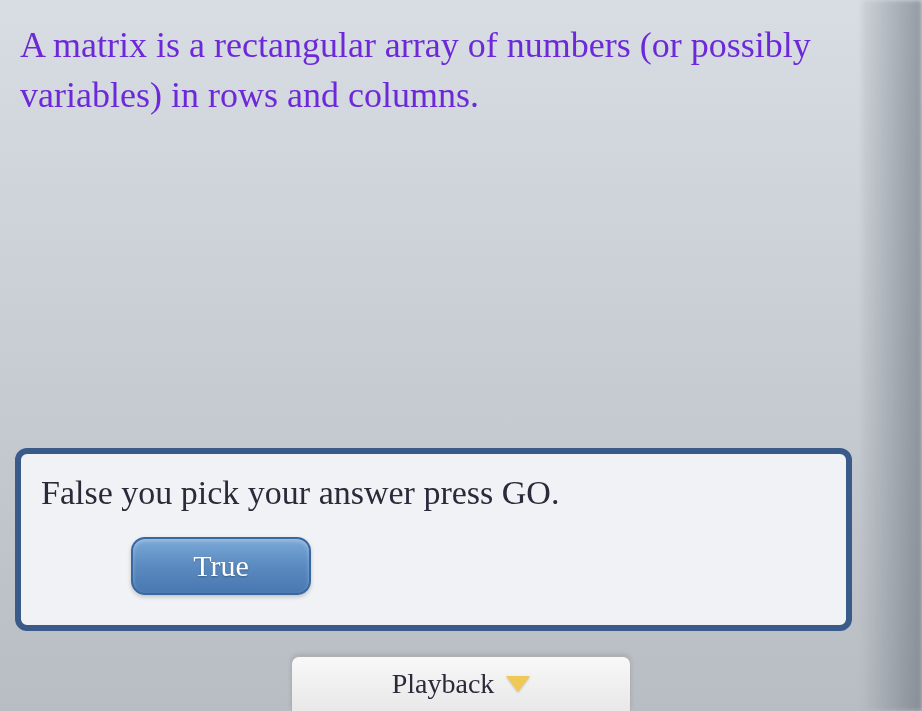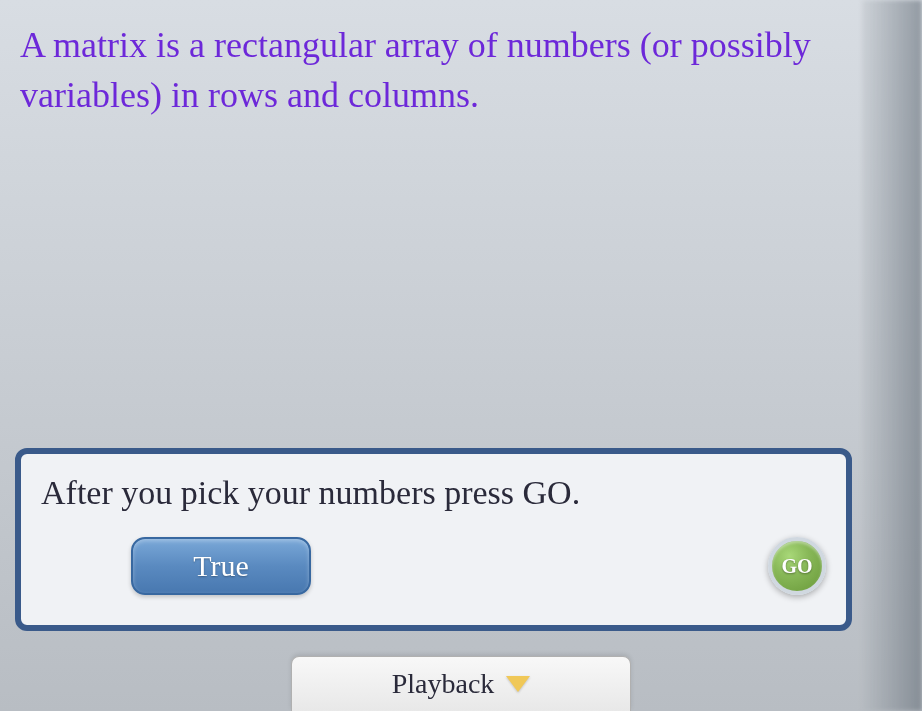--- a/index.html
+++ b/index.html
@@ -124,24 +124,23 @@
 </head>
 <body>
 
 <div class="main-area">
 
   <div class="side-decoration"></div>
 
   <div class="question-text">A matrix is a rectangular array of numbers (or possibly variables) in rows and columns.</div>
 
   <div class="answer-panel">
-    <div class="instruction-text">After you pick your numbers press GO.</div>
+    <div class="instruction-text">False you pick your answer press GO.</div>
     <div class="button-row">
       <button class="answer-button">True</button>
-      <button class="go-button">GO</button>
     </div>
   </div>
 
   <div class="playback-bar">
     <span class="playback-label">Playback</span>
     <span class="dropdown-arrow"></span>
   </div>
 
 </div>
 

